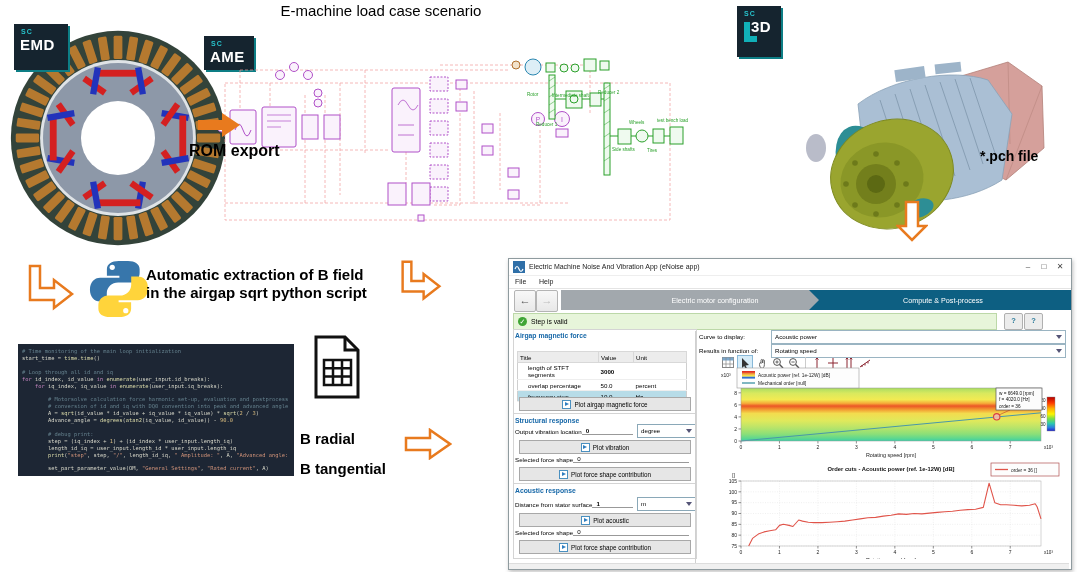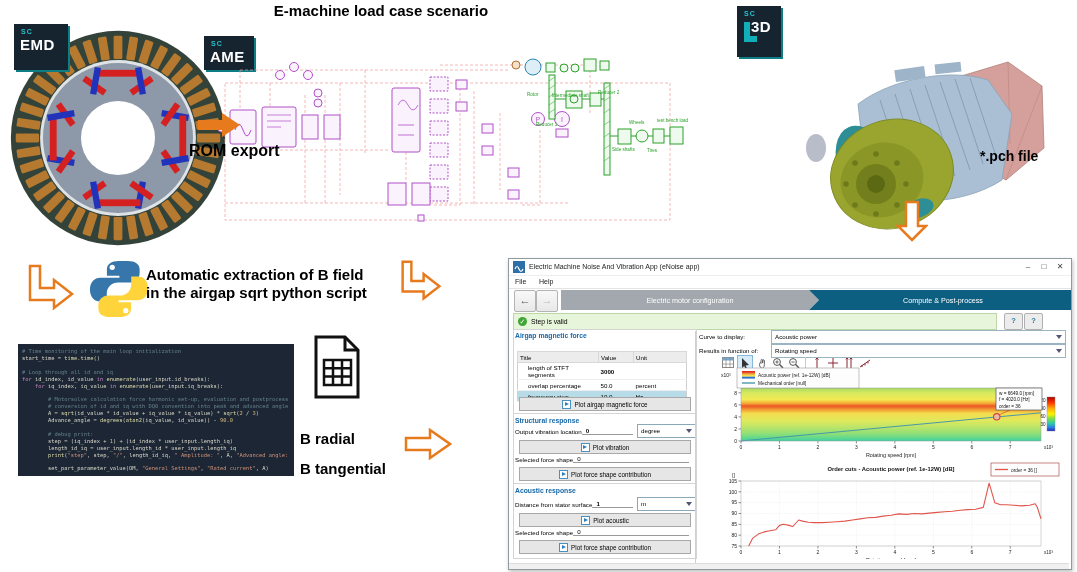--- a/index.html
+++ b/index.html
@@ -4,21 +4,21 @@
 <style>
   html,body{margin:0;padding:0;background:#fff;}
   #root{position:relative;width:1077px;height:572px;background:#fff;overflow:hidden;
         font-family:"Liberation Sans",sans-serif;color:#000;}
   .abs{position:absolute;}
 
   
   .sc-logo{position:absolute;background:#15242f;color:#fff;box-shadow:2px 2px 0 #0d7e85;}
   .sc-logo .sc{display:block;color:#27c3cc;font-size:7px;font-weight:bold;padding:4px 0 0 7px;letter-spacing:1px;}
   .sc-logo .nm{display:block;color:#fff;font-size:15px;font-weight:bold;padding:1px 0 0 6px;letter-spacing:.5px;}
-  #scenario-title{left:238px;top:2px;width:286px;text-align:center;font-size:15px;font-weight:bold;}
+  #scenario-title{left:238px;top:2px;width:286px;text-align:center;font-size:15px;font-weight:normal;}
   #rom-label{left:189px;top:142px;font-size:16px;font-weight:bold;}
   #pch-label{left:980px;top:148px;font-size:14px;font-weight:bold;}
   #py-caption{left:146px;top:266px;font-size:15px;font-weight:bold;line-height:18px;}
   #b-radial{left:300px;top:430px;font-size:15px;font-weight:bold;}
   #b-tangential{left:300px;top:460px;font-size:15px;font-weight:bold;}
   #formula-box{left:794px;top:8px;width:262px;height:32px;border:1.5px solid #222;
     font-family:"DejaVu Serif",serif;font-style:italic;font-size:14.5px;
     display:flex;align-items:center;justify-content:center;}
   #formula-box sub{font-size:9px;}
   .dt-label{position:absolute;color:#2aa02a;font-size:4.6px;white-space:nowrap;}
@@ -37,21 +37,21 @@
   #app-window{left:508px;top:258px;width:562px;height:310px;background:#fff;
     border:1px solid #8f9b9f;box-shadow:1px 2px 4px rgba(0,0,0,.25);font-size:7px;}
   #titlebar{position:absolute;left:0;top:0;width:100%;height:16px;background:#fff;border-bottom:1px solid #eee;}
   #win-title{position:absolute;left:20px;top:4px;font-size:7px;color:#222;white-space:nowrap;}
   .win-ctl{position:absolute;top:2px;width:14px;height:12px;text-align:center;font-size:8px;color:#444;line-height:12px;}
   #menubar{position:absolute;left:0;top:16px;width:100%;height:13px;border-bottom:1px solid #e4e4e4;}
   .menu-item{position:absolute;top:3px;font-size:7px;color:#222;}
   .navbtn{position:absolute;top:31px;width:20px;height:20px;background:linear-gradient(#f8f8f8,#e8e8e8);
     border:1px solid #b4b4b4;border-radius:2px;text-align:center;line-height:19px;font-size:11px;}
   .step{position:absolute;top:31px;height:20px;color:#fff;font-size:7.2px;
-    display:flex;align-items:center;justify-content:center;}
+    display:flex;align-items:center;justify-content:center;padding-left:25px;}
   #step1{left:52px;width:258px;background:#a2a8ad;
     clip-path:polygon(0 0,calc(100% - 10px) 0,100% 50%,calc(100% - 10px) 100%,0 100%);}
   #step2{left:300px;width:256px;background:#0d5f82;
     clip-path:polygon(0 0,100% 0,100% 100%,0 100%,10px 50%);padding-left:6px;}
   #valid-bar{position:absolute;left:4px;top:54px;width:482px;height:15px;background:#e7f5da;
     border:1px solid #bcd8a8;display:flex;align-items:center;}
   #valid-check{width:9px;height:9px;border-radius:50%;background:#3fa535;color:#fff;font-size:7px;
     line-height:9px;text-align:center;margin:0 4px 0 4px;}
   .help-btn{position:absolute;top:54px;width:17px;height:15px;background:#ececec;border:1px solid #b0b0b0;
     border-radius:2px;text-align:center;font-size:7.5px;line-height:14px;color:#2a7a9a;font-weight:bold;}

